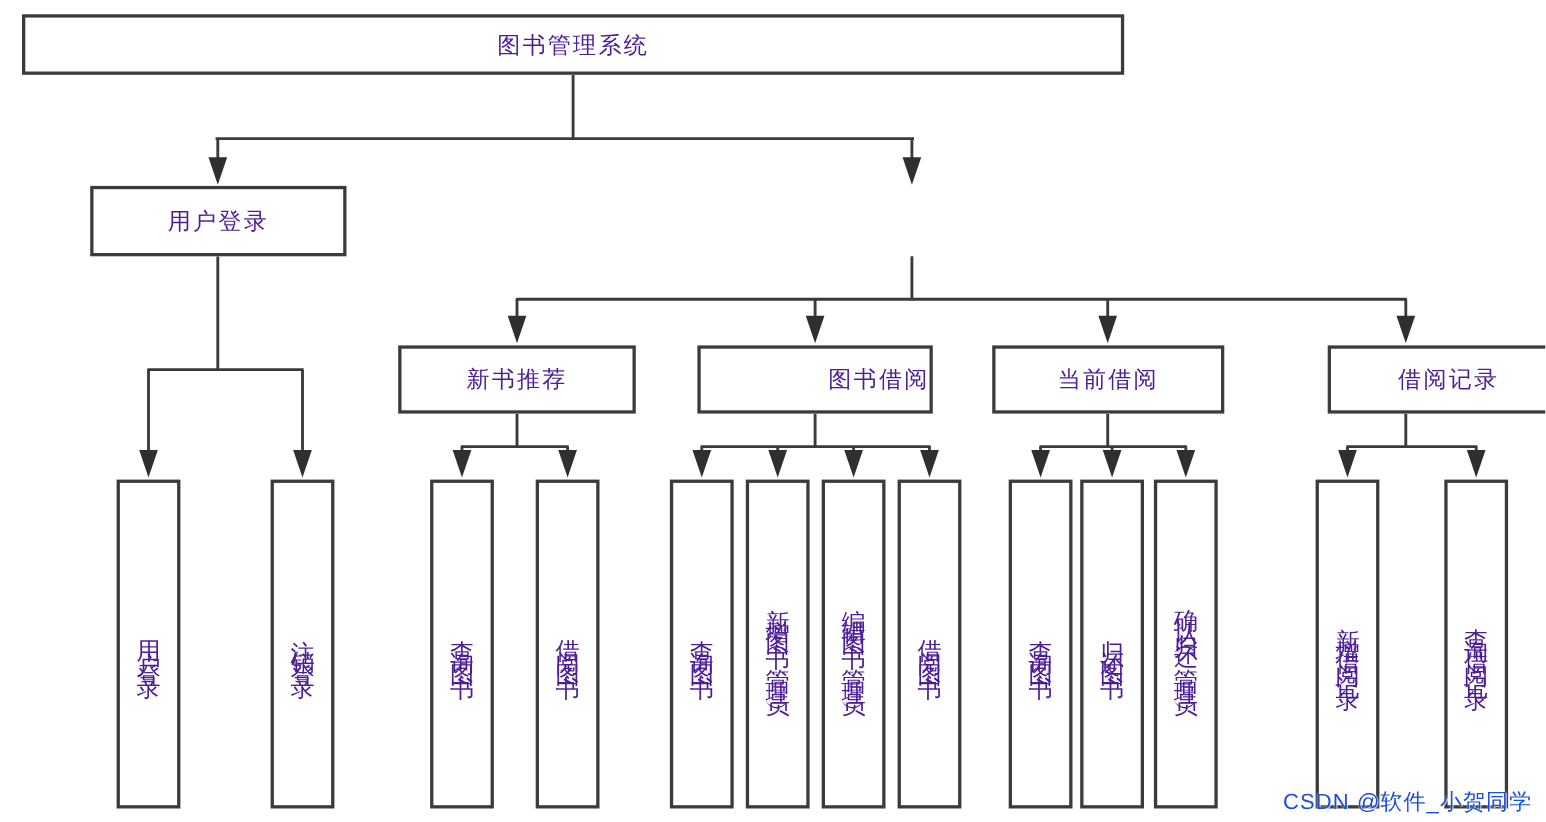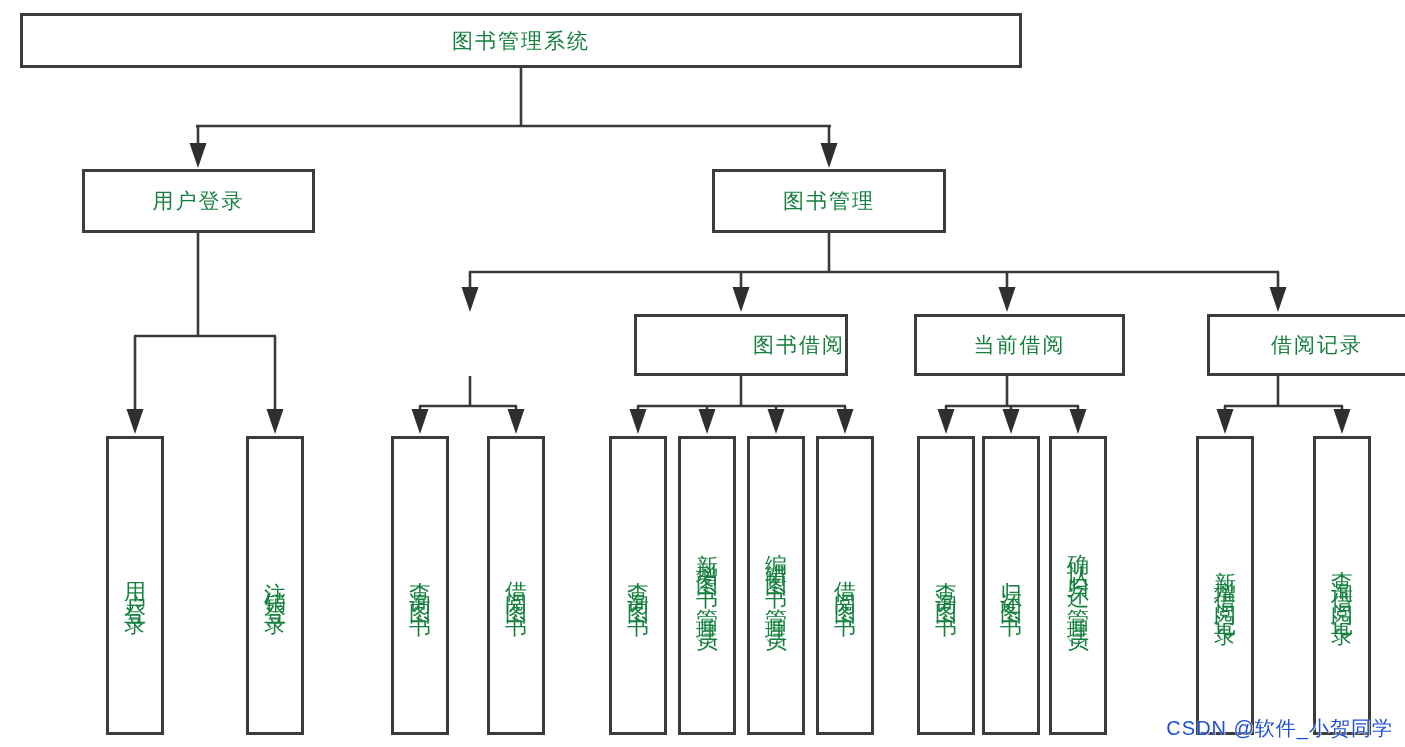--- a/index.html
+++ b/index.html
@@ -18,21 +18,21 @@
     z-index: 1;
   }
   .node {
     position: absolute;
     box-sizing: border-box;
     border: 3px solid #3b3b3b;
     background: #ffffff;
     display: flex;
     align-items: center;
     justify-content: center;
-    color: #15803d;
+    color: #4c1d95;
     z-index: 2;
   }
   .node .lbl { white-space: nowrap; }
   .hnode { font-size: 21px; letter-spacing: 2px; }
   .leaf {
     font-size: 22px;
   }
   .leaf .lbl {
     writing-mode: vertical-rl;
     text-orientation: mixed;
@@ -122,28 +122,28 @@
     </g>
   </svg>
 
   <div class="node hnode" style="left:20px; top:13px; width:1002px; height:55px;">
     <span class="lbl">图书管理系统</span>
   </div>
 
   <div class="node hnode" style="left:82px; top:169px; width:233px; height:64px;">
     <span class="lbl">用户登录</span>
   </div>
-  <div class="node hnode" style="left:712px; top:169px; width:234px; height:64px;">
-    <span class="lbl">图书管理</span>
+
+  <div class="node hnode" style="left:362px; top:314px; width:216px; height:62px;">
+    <span class="lbl">新书推荐</span>
   </div>
-
   <div class="node hnode" style="left:634px; top:314px; width:214px; height:62px;justify-content:flex-end;">
     <span class="lbl">图书借阅</span>
   </div>
-  <div class="node hnode" style="left:902px; top:314px; width:211px; height:62px;margin-left:12px;">
+  <div class="node hnode" style="left:902px; top:314px; width:211px; height:62px;">
     <span class="lbl">当前借阅</span>
   </div>
   <div class="node hnode" style="left:1207px; top:314px; width:220px; height:62px;">
     <span class="lbl">借阅记录</span>
   </div>
 
   <div class="node leaf" style="left:106px; top:436px; width:58px; height:299px;">
     <span class="lbl">用户登录</span>
   </div>
   <div class="node leaf" style="left:246px; top:436px; width:58px; height:299px;">

